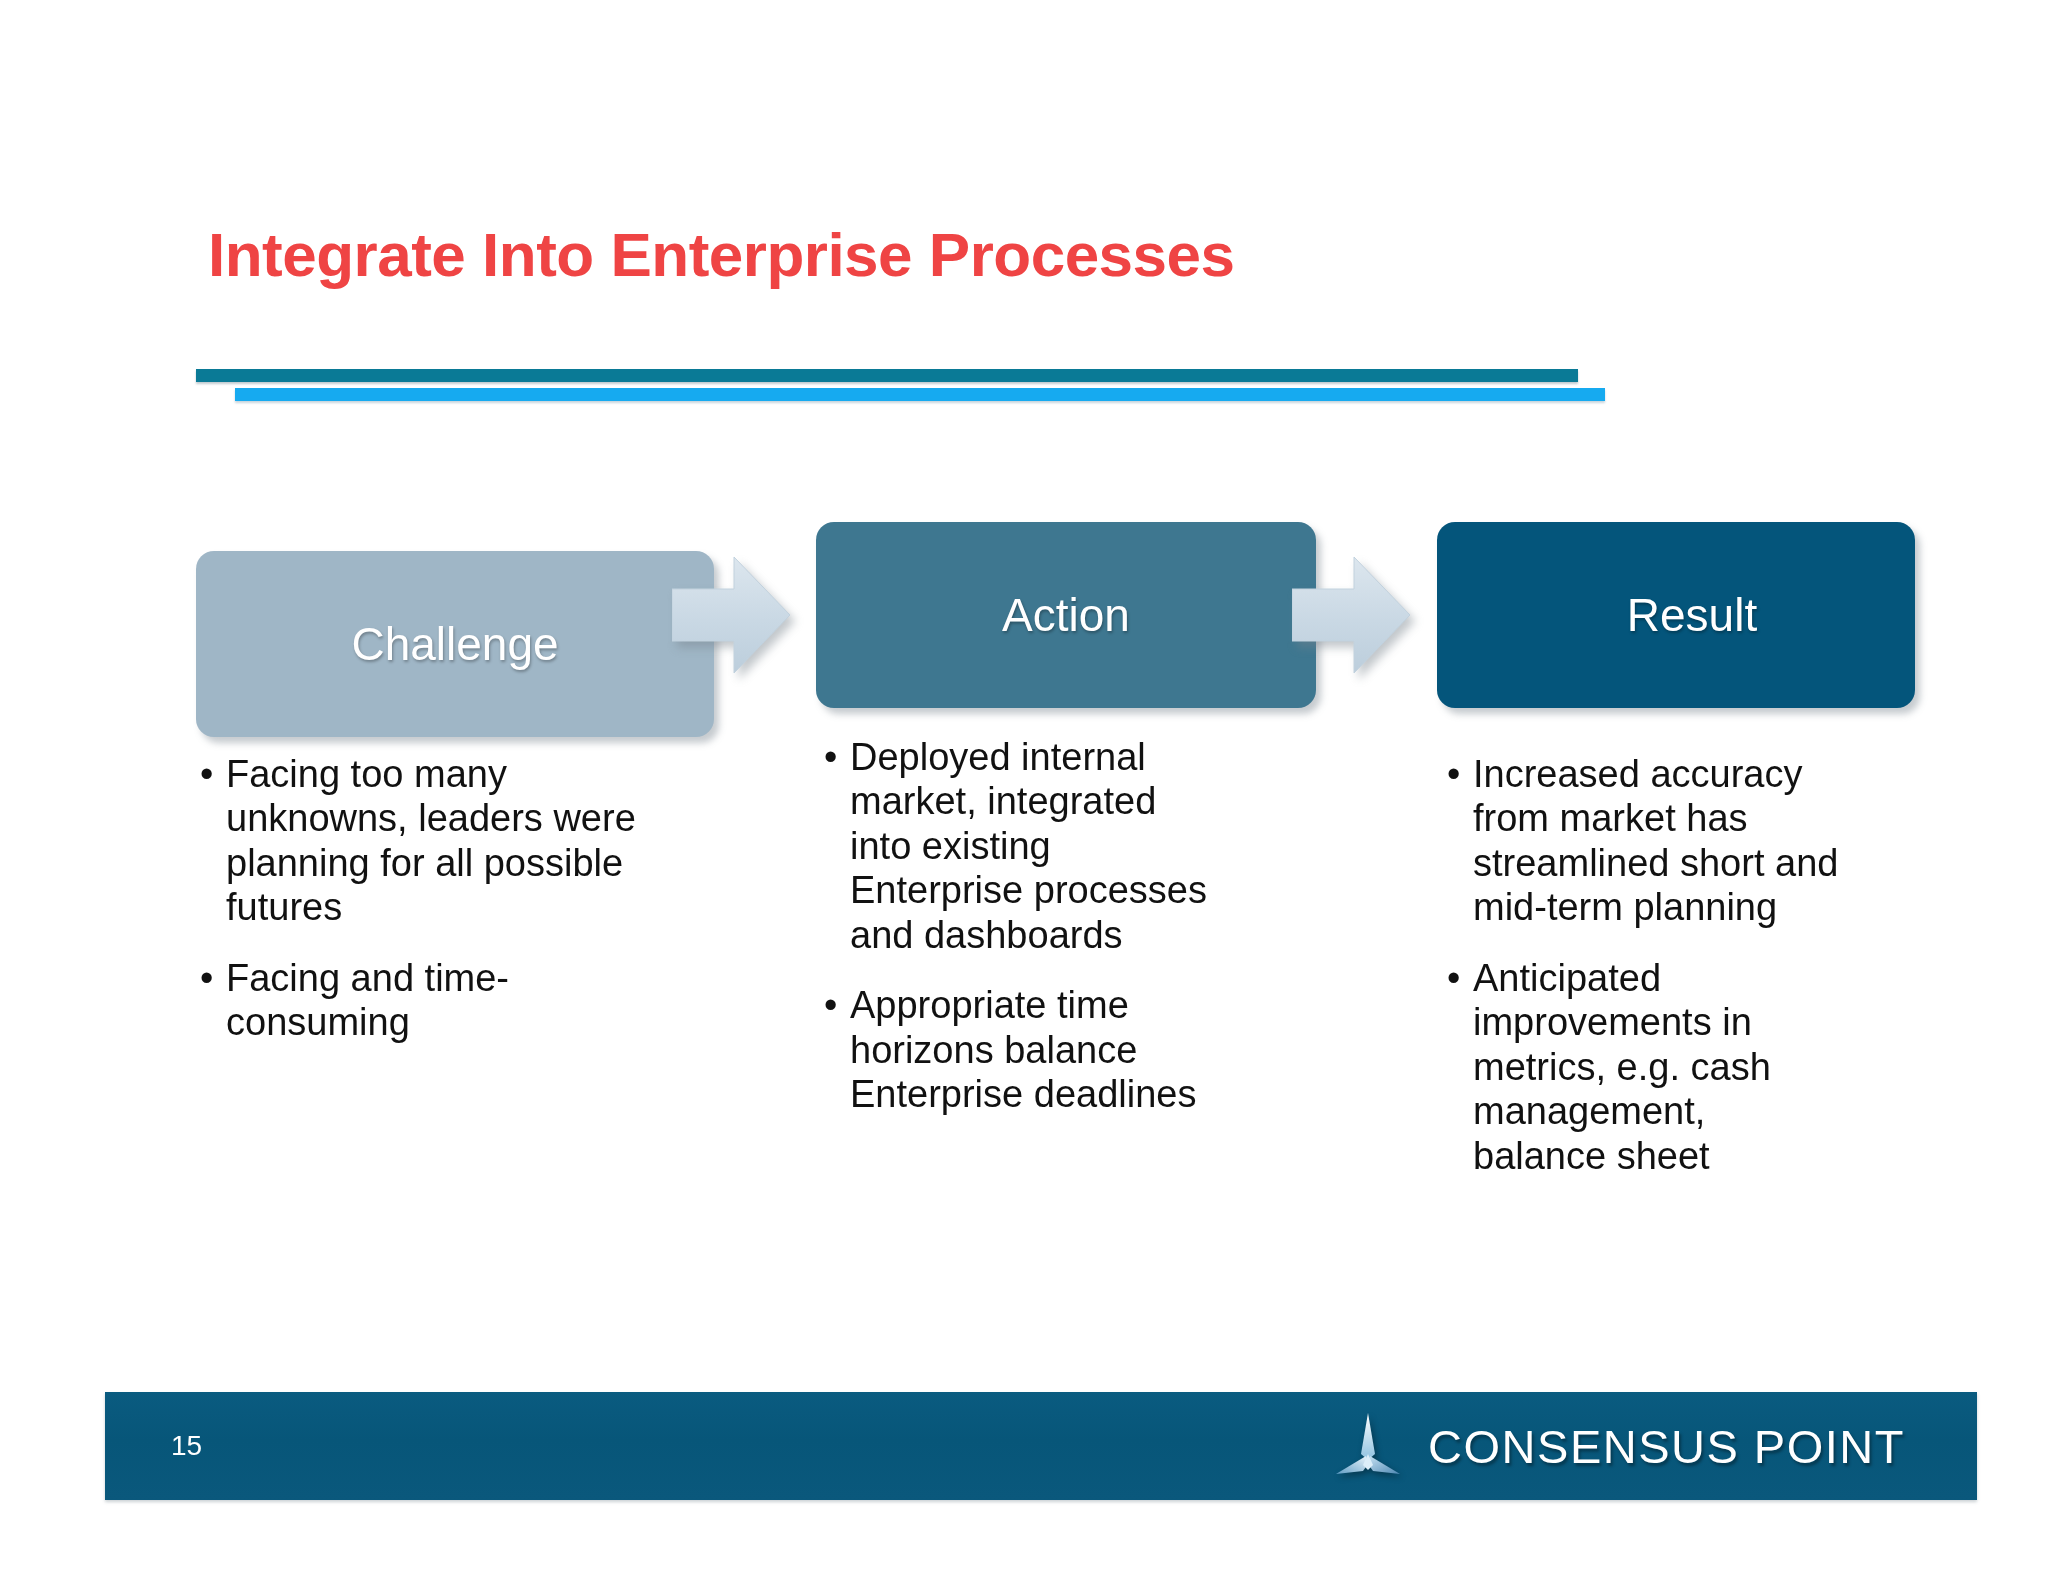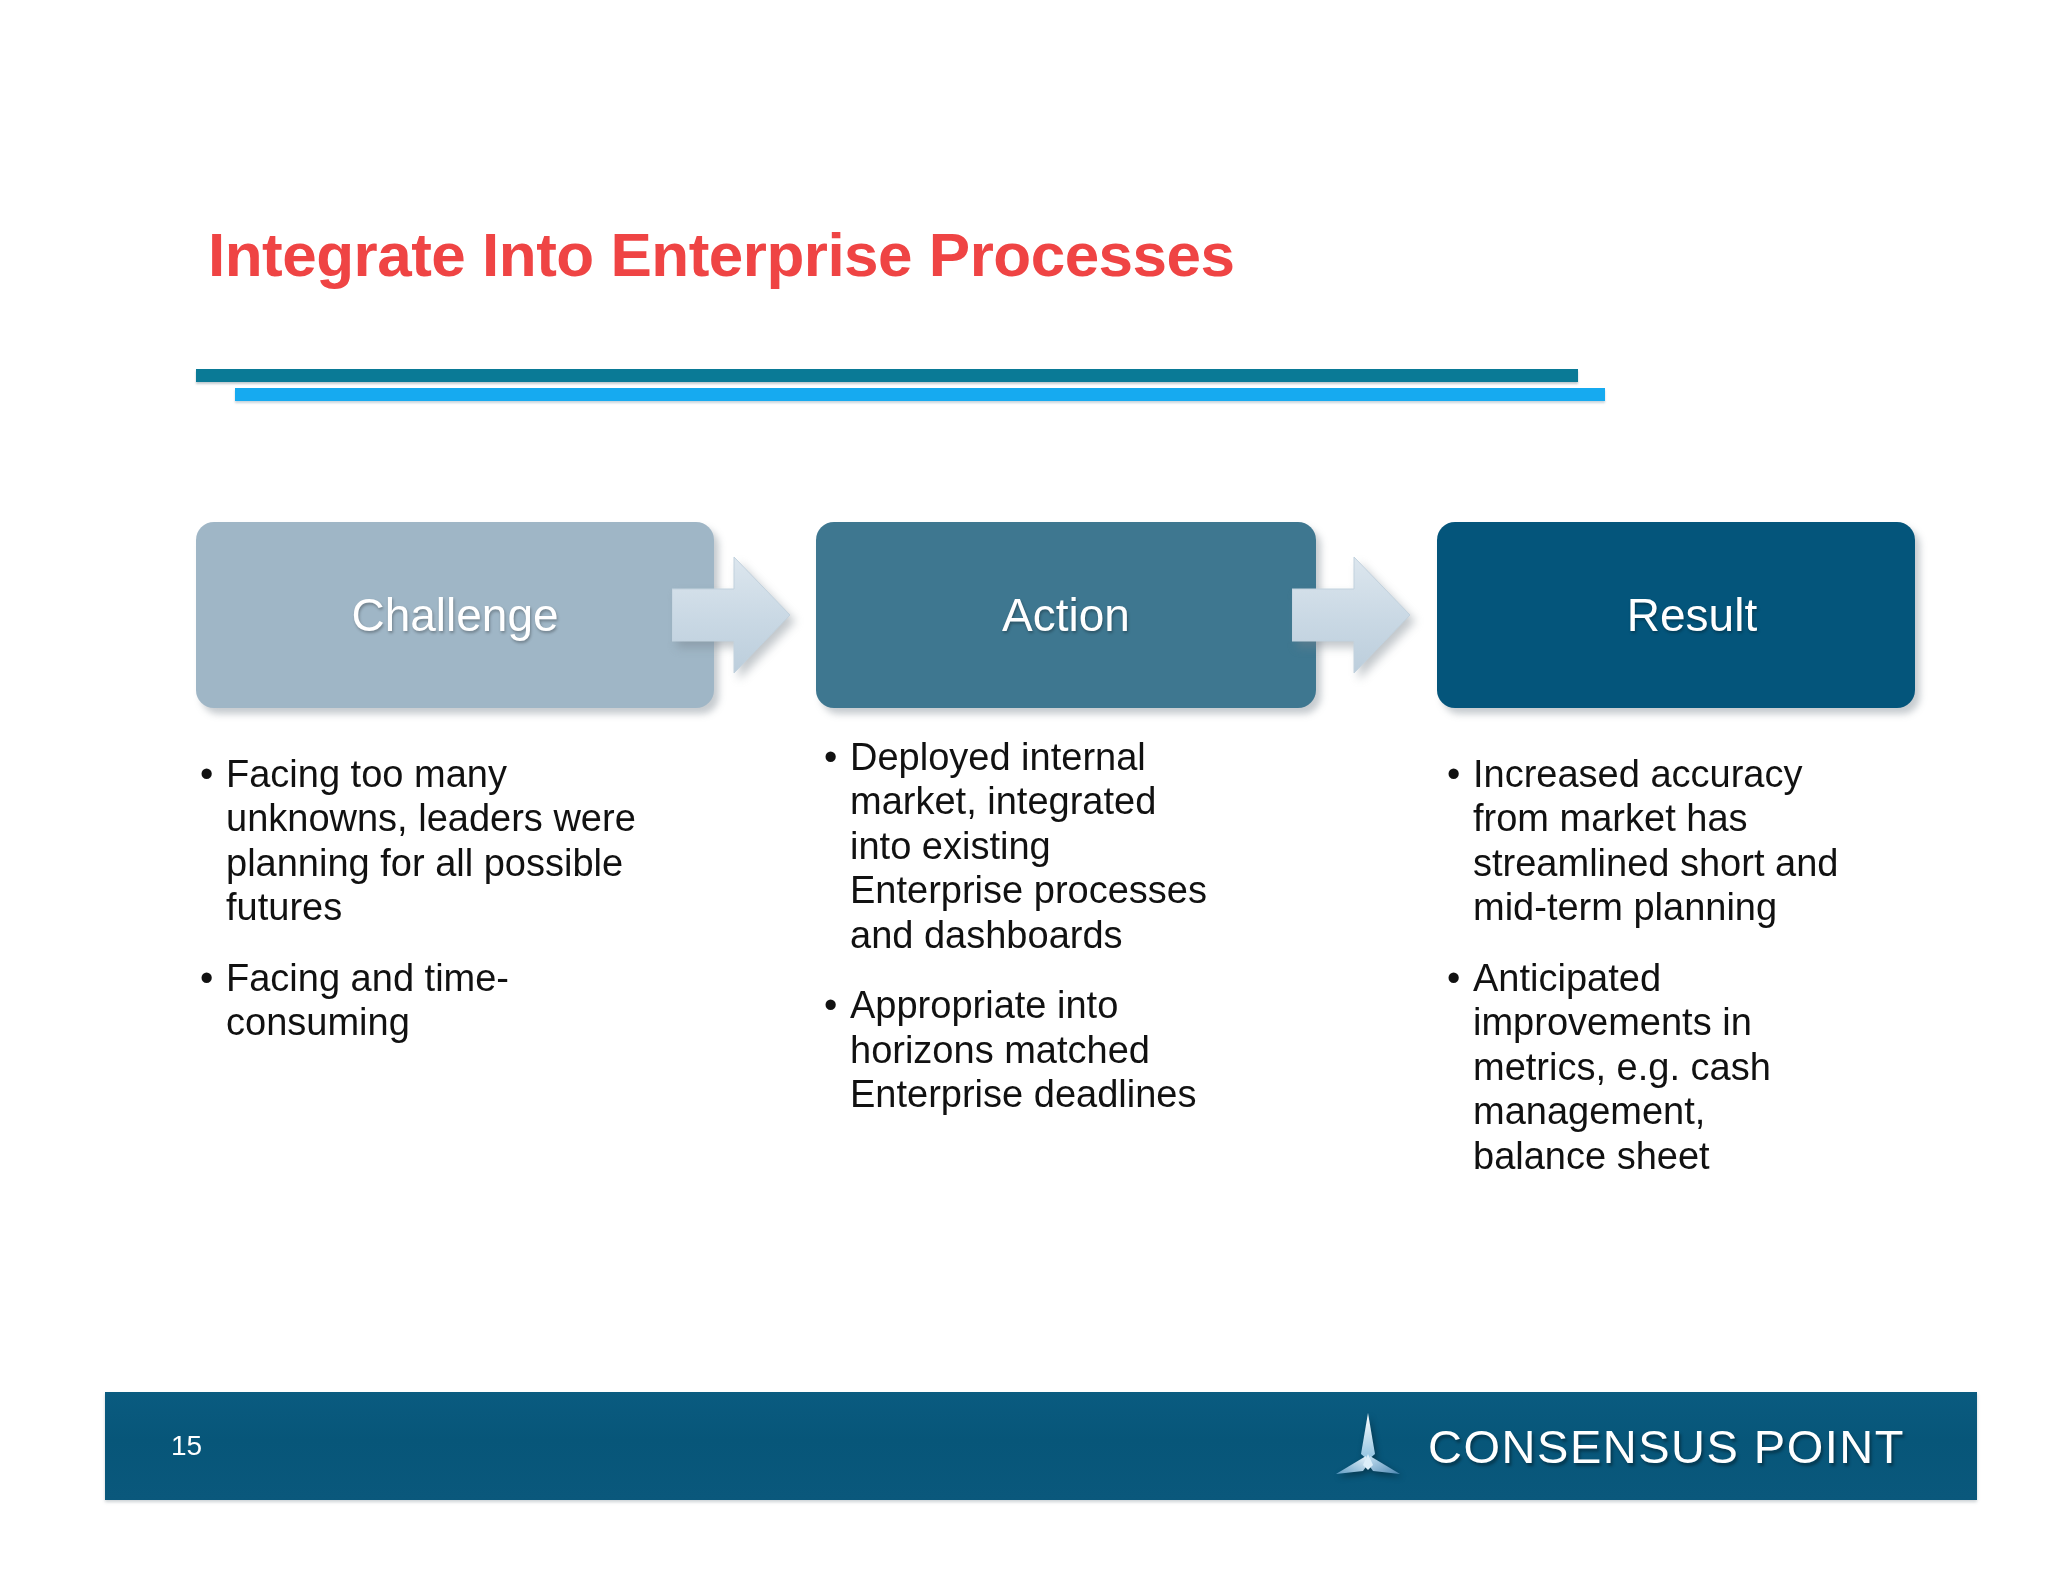--- a/index.html
+++ b/index.html
@@ -65,20 +65,21 @@
     justify-content: center;
     color: #ffffff;
     font-size: 46px;
     text-shadow: 1px 2px 3px rgba(0,0,0,0.30);
     box-shadow: 5px 6px 7px rgba(120,130,140,0.42);
   }
   #box-challenge {
     left: 196px;
     width: 518px;
     background: #9FB6C6;
+    margin-top: 29px;
   }
   #box-action {
     left: 816px;
     width: 500px;
     background: #3E7790;
   }
   #box-result {
     left: 1437px;
     width: 446px;
     background: #04557B;
@@ -221,21 +222,21 @@
     </div>
   </div>
 
   <div class="col" id="col-2">
     <div class="bullet">
       <span class="bullet-dot">•</span>
       <span class="bullet-text">Deployed internal market, integrated into existing Enterprise processes and dashboards</span>
     </div>
     <div class="bullet">
       <span class="bullet-dot">•</span>
-      <span class="bullet-text">Appropriate into horizons matched Enterprise deadlines</span>
+      <span class="bullet-text">Appropriate time horizons balance Enterprise deadlines</span>
     </div>
   </div>
 
   <div class="col" id="col-3">
     <div class="bullet">
       <span class="bullet-dot">•</span>
       <span class="bullet-text">Increased accuracy from market has streamlined short and mid-term planning</span>
     </div>
     <div class="bullet">
       <span class="bullet-dot">•</span>

